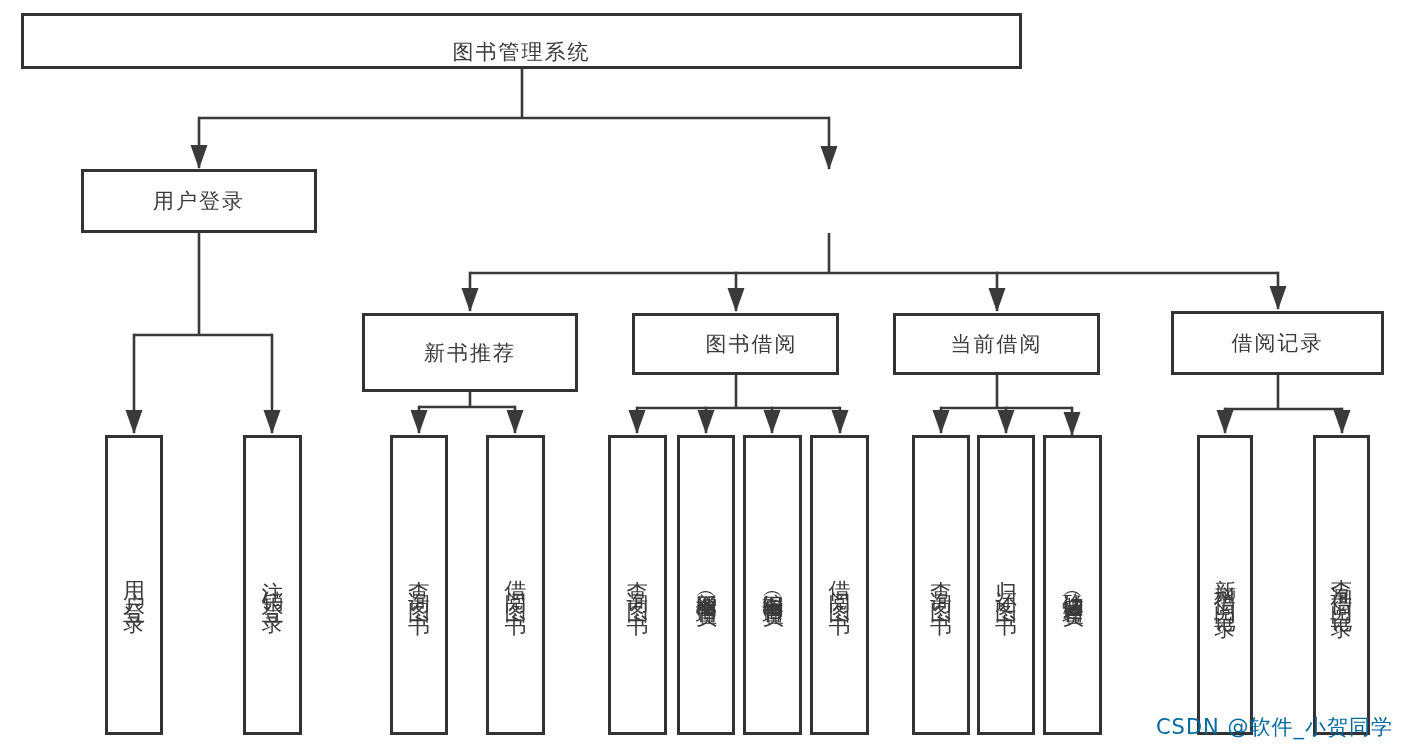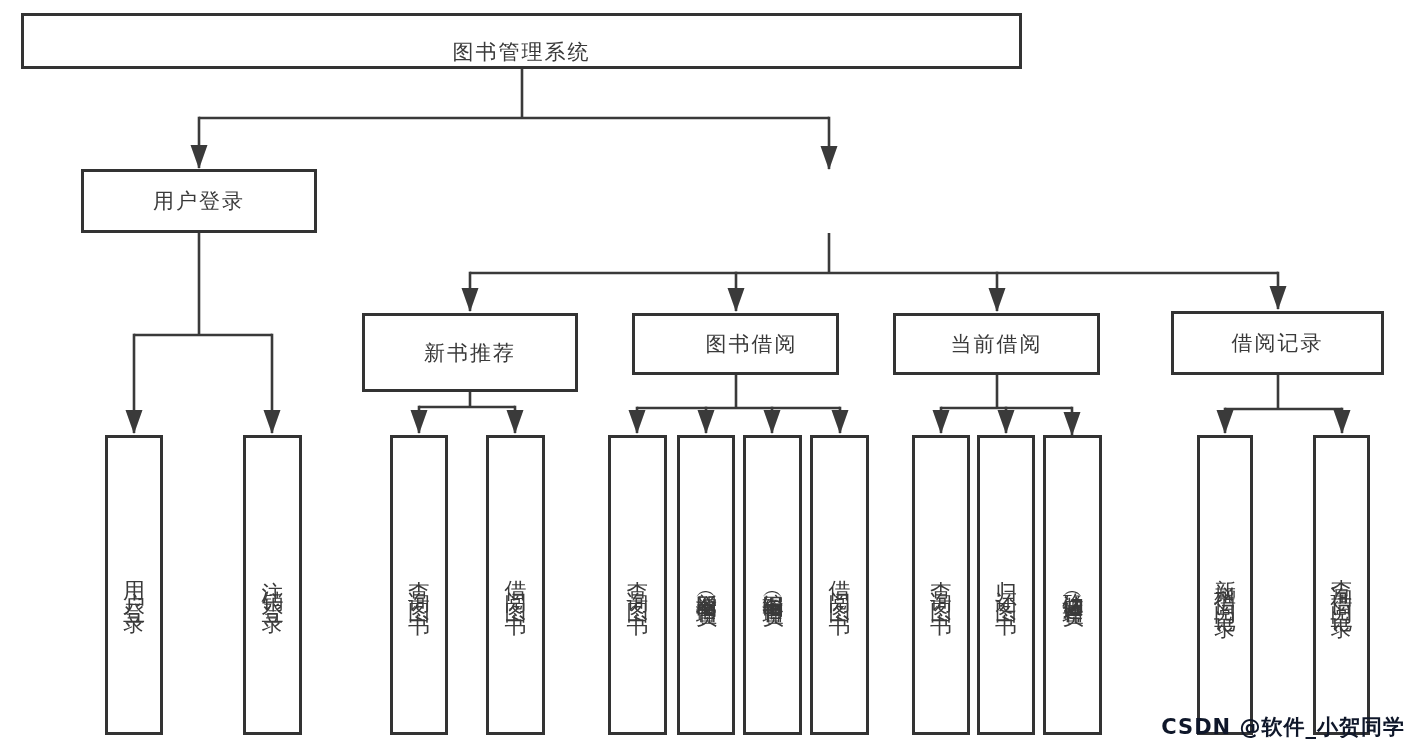--- a/index.html
+++ b/index.html
@@ -47,27 +47,26 @@
   .b-lf-5 {left:677px; width:58px;}
   .b-lf-6 {left:743px; width:59px;}
   .b-lf-7 {left:810px; width:59px;}
   .b-lf-8 {left:912px; width:58px;}
   .b-lf-9 {left:977px; width:58px;}
   .b-lf-10{left:1043px;width:59px;}
   .b-lf-11{left:1197px;width:56px;}
   .b-lf-12{left:1313px;width:57px;}
   #watermark{
     position:absolute;
-    right:0;bottom:6px;
+    right:12px;bottom:6px;
     font-size:21px;
-    color:#0f172a;
+    color:#0369a1;
     letter-spacing:1px;
     z-index:5;
     pointer-events:none;
-    font-weight:bold;
   }
 </style>
 </head>
 <body>
 
 <div id="stage">
 
   <svg id="wires" viewBox="0 0 1405 747" xmlns="http://www.w3.org/2000/svg">
     <defs>
       <marker id="arrow" markerUnits="userSpaceOnUse" markerWidth="26" markerHeight="19" refX="23" refY="8.5" orient="auto">

